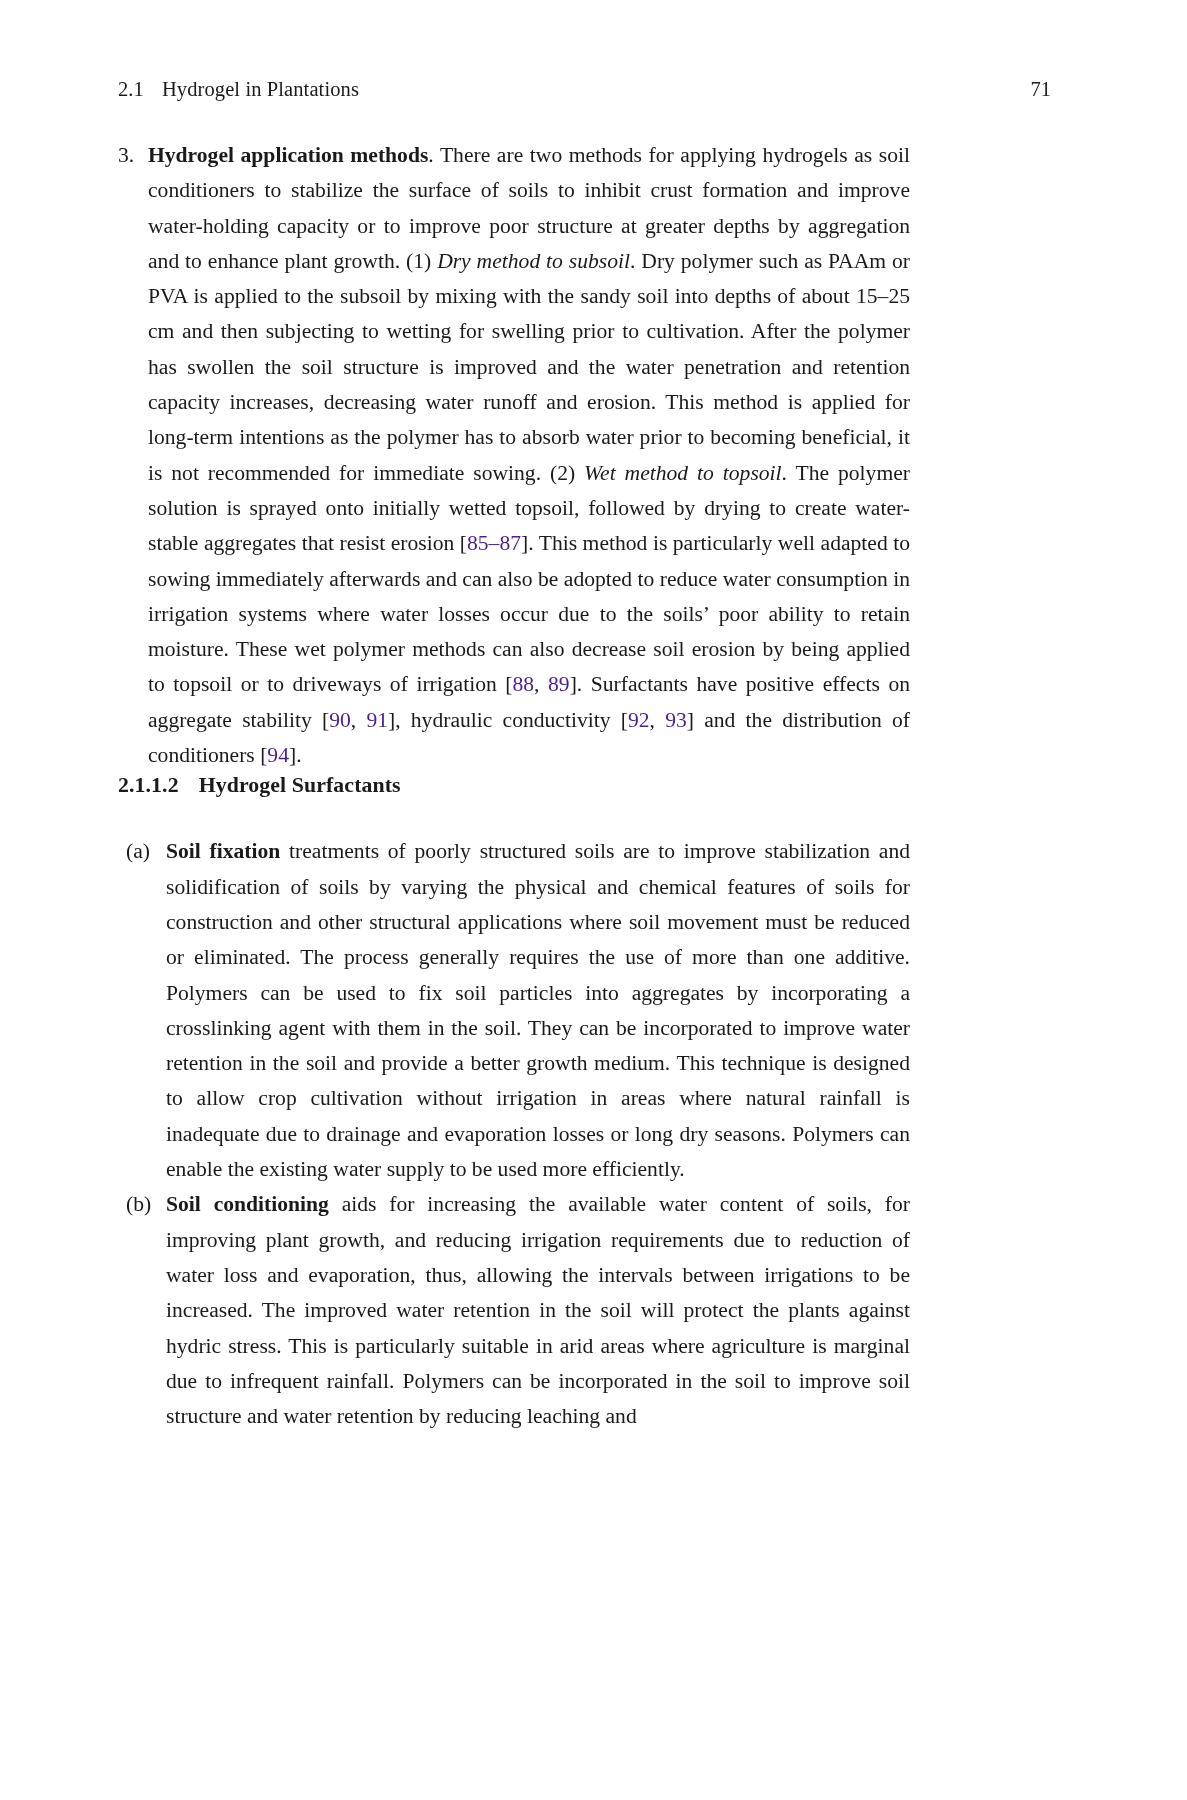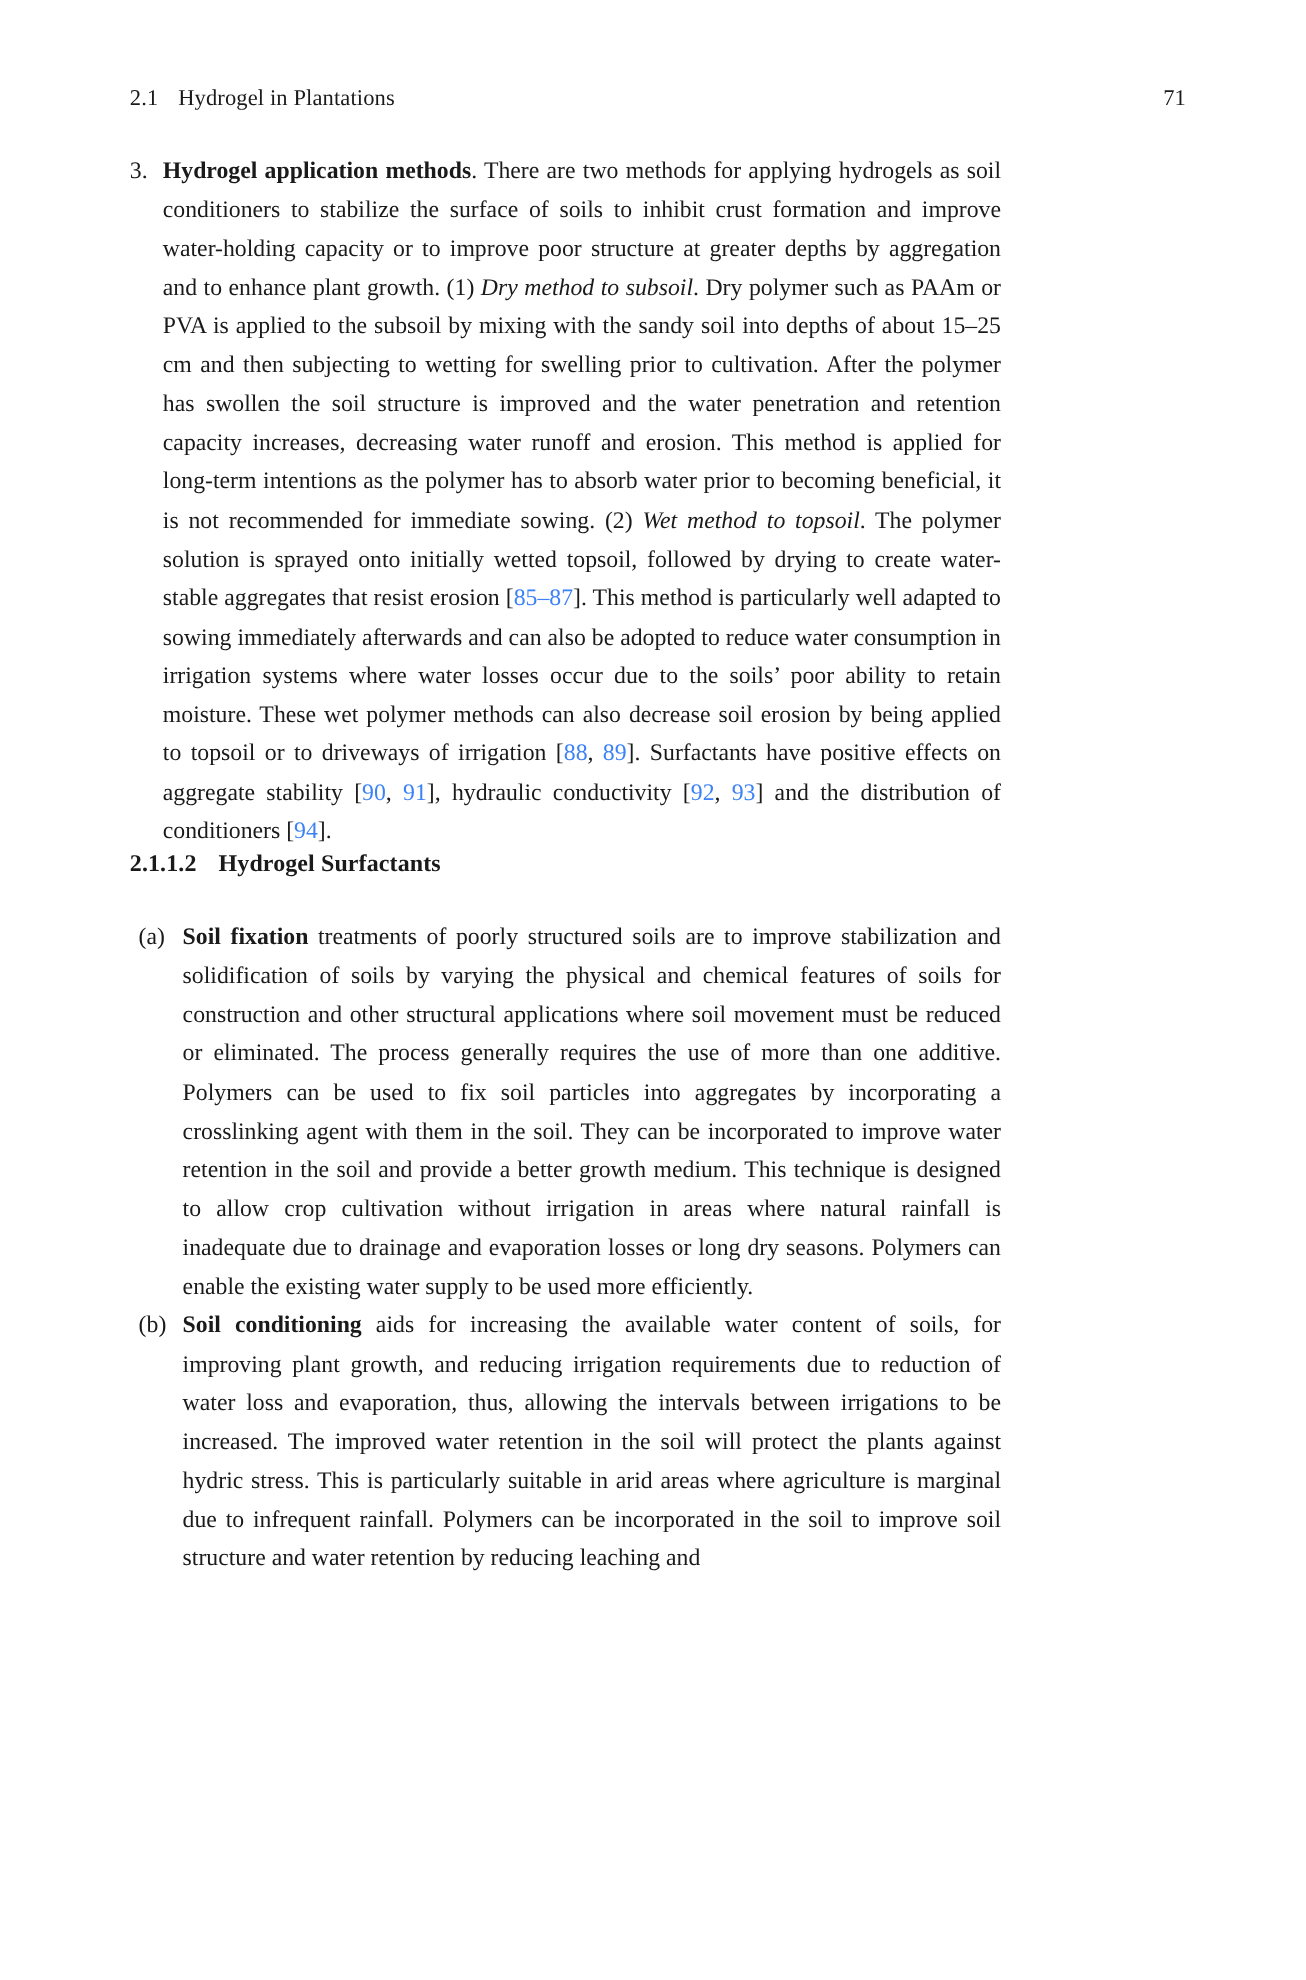--- a/index.html
+++ b/index.html
@@ -31,21 +31,21 @@
     align-items: baseline;
     font-size: 20.5px;
     letter-spacing: 0.1px;
   }
   .runhead .num {
     margin-right: 18px;
   }
   .folio {
     position: absolute;
     top: 78px;
-    right: 109px;
+    right: 136px;
     font-size: 20.5px;
   }
   
   .content {
     position: absolute;
     top: 138px;
     left: 118px;
     width: 792px;
   }
   p, li {
@@ -114,21 +114,21 @@
   }
   .letteritem .body {
     flex: 1 1 auto;
   }
   .letteritem .body p {
     text-align: justify;
     text-align-last: left;
   }
   b, .bold { font-weight: bold; }
   i, .ital { font-style: italic; }
-  .cite { color: #3b82f6; }
+  .cite { color: #4c1d95; }
 </style>
 </head>
 <body>
 
 <div class="page">
 
   <div class="runhead">
     <span class="num">2.1</span>
     <span>Hydrogel in Plantations</span>
   </div>

